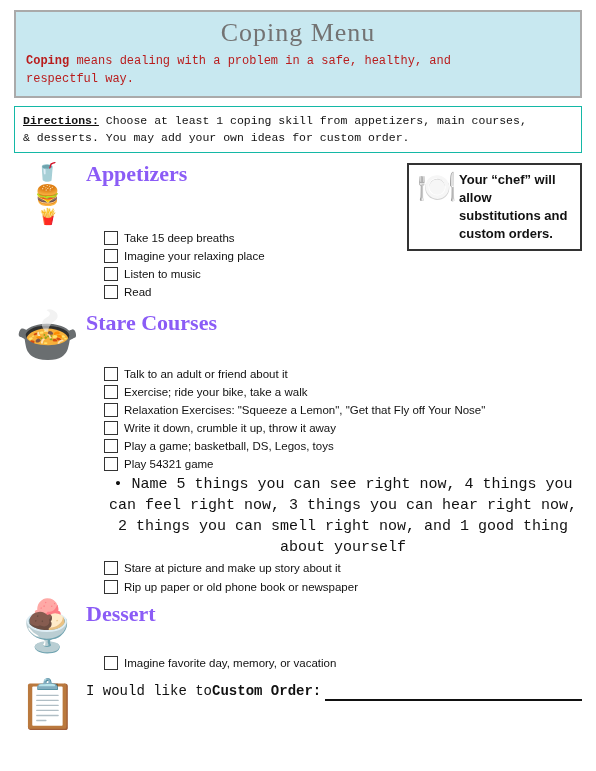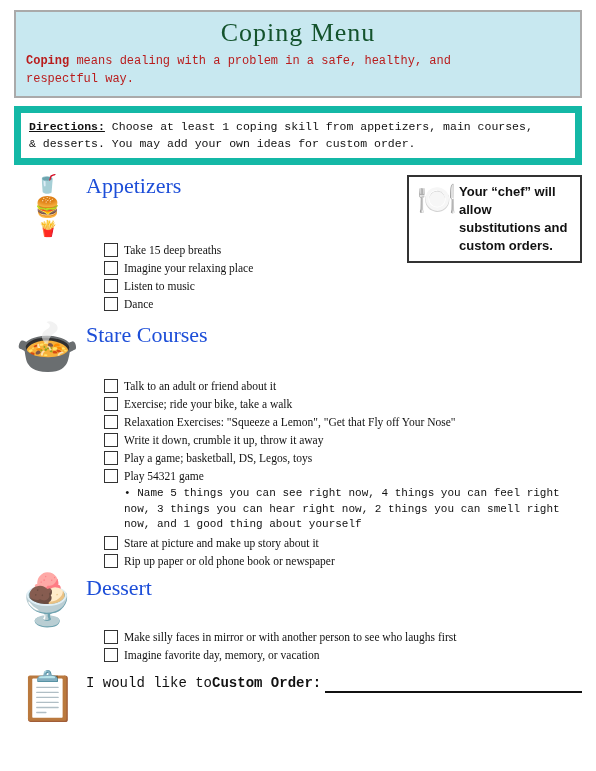--- a/index.html
+++ b/index.html
@@ -28,38 +28,38 @@
       padding: 6px 10px 8px 10px;
       margin-bottom: 8px;
     }
 
     .title-main {
       text-align: center;
       font-size: 26px;
       font-family: 'Palatino Linotype', Palatino, Georgia, serif;
       font-weight: normal;
       letter-spacing: 1px;
-      color: #14532d;
+      color: #737373;
       margin-bottom: 4px;
     }
 
     .title-desc {
       font-size: 12px;
       font-family: 'Courier New', Courier, monospace;
       line-height: 1.5;
       color: #b91c1c;
     }
 
     .title-desc .bold-word {
       font-weight: bold;
     }
 
     
     .directions-box {
-      border: 7px solid #14b8a6;
+      border: 1px solid #14b8a6;
       padding: 5px 8px;
       margin-bottom: 8px;
       font-family: 'Courier New', Courier, monospace;
       font-size: 11.5px;
       line-height: 1.5;
     }
 
     .directions-label {
       text-decoration: underline;
       font-weight: bold;
@@ -82,36 +82,36 @@
     }
 
     .section-title-area {
       flex: 1;
       padding-left: 4px;
     }
 
     .section-title {
       font-family: 'Palatino Linotype', Palatino, Georgia, serif;
       font-size: 22px;
-      font-weight: normal;
-      color: #1d4ed8;
+      font-weight: bold;
+      color: #8b5cf6;
       margin-bottom: 2px;
     }
 
     
     .checklist {
       margin-left: 90px;
       margin-bottom: 4px;
     }
 
     .check-item {
       display: flex;
       align-items: flex-start;
       margin-bottom: 2px;
-      font-family: Liberation Serif, serif;
+      font-family: Liberation Sans, sans-serif;
       font-size: 11.5px;
       line-height: 1.4;
     }
 
     .checkbox {
       width: 14px;
       min-width: 14px;
       height: 14px;
       border: 1.5px solid #333;
       display: inline-block;
@@ -144,25 +144,25 @@
     }
 
     .chef-hat-icon {
       font-size: 32px;
       line-height: 1;
       min-width: 36px;
     }
 
     
     .bullet-item {
-      margin-left: 20px;
-      font-family: 'Courier New', Courier, monospace;
-      font-size: 11px;
+      font-family: 'Courier New', Courier, monospace;
+      font-size: 15px;
       line-height: 1.4;
       margin-bottom: 2px;
+      text-align: center;
     }
 
     
     .custom-order-section {
       display: flex;
       align-items: flex-start;
       margin-top: 10px;
     }
 
     .custom-order-image {
@@ -264,21 +264,21 @@
       <div class="check-item">
         <span class="checkbox"></span>
         <span class="check-text">Imagine your relaxing place</span>
       </div>
       <div class="check-item">
         <span class="checkbox"></span>
         <span class="check-text">Listen to music</span>
       </div>
       <div class="check-item">
         <span class="checkbox"></span>
-        <span class="check-text">Dance</span>
+        <span class="check-text">Read</span>
       </div>
     </div>
   </div>
 
   <div>
     <div class="section-header">
       <div class="section-image">
         <span style="font-size:52px; line-height:1;">🍲</span>
       </div>
       <div class="section-title-area">
@@ -329,24 +329,20 @@
     <div class="section-header">
       <div class="section-image">
         <span style="font-size:50px; line-height:1;">🍨</span>
       </div>
       <div class="section-title-area">
         <div class="section-title">Dessert</div>
       </div>
     </div>
 
     <div class="checklist">
-      <div class="check-item">
-        <span class="checkbox"></span>
-        <span class="check-text">Make silly faces in mirror or with another person to see who laughs first</span>
-      </div>
       <div class="check-item">
         <span class="checkbox"></span>
         <span class="check-text">Imagine favorite day, memory, or vacation</span>
       </div>
     </div>
   </div>
 
   <div class="custom-order-section">
     <div class="custom-order-image">
       <span style="font-size:48px; line-height:1;">📋</span>

